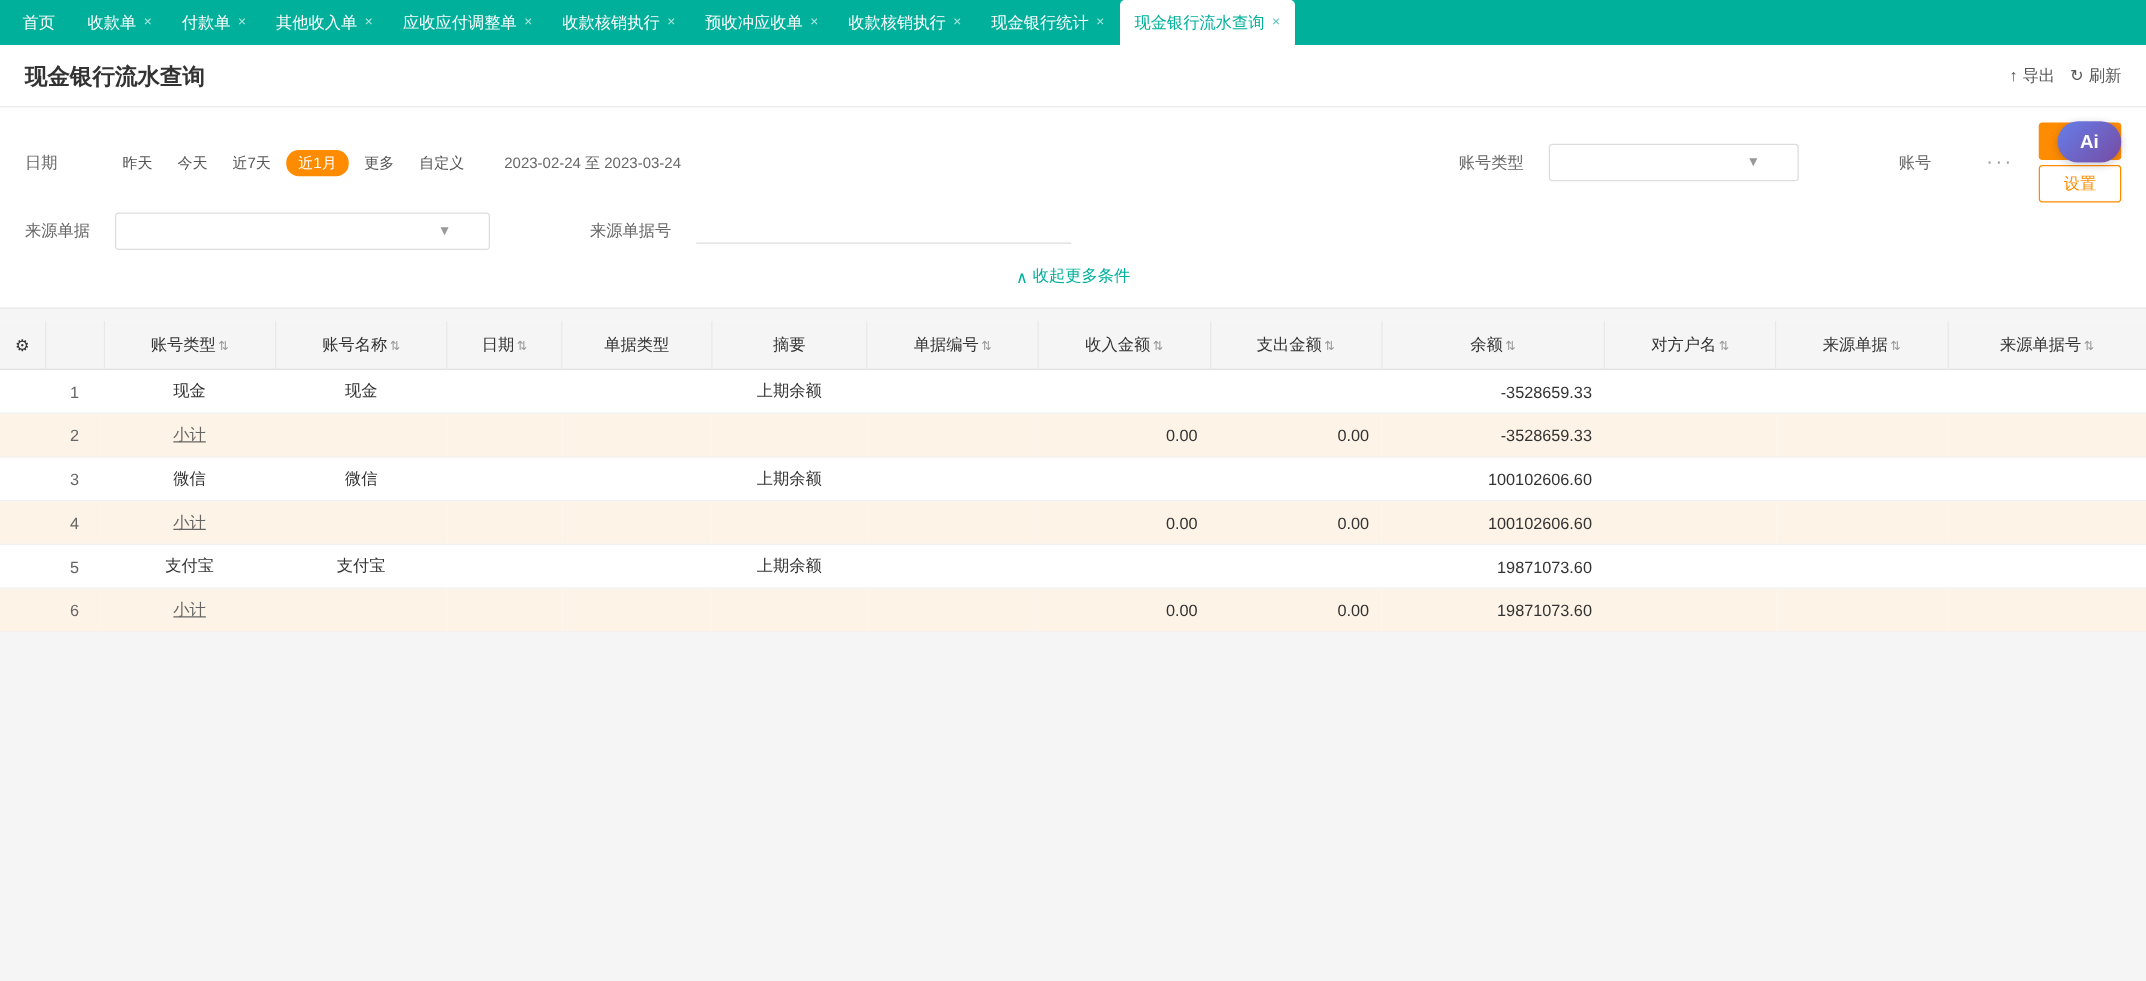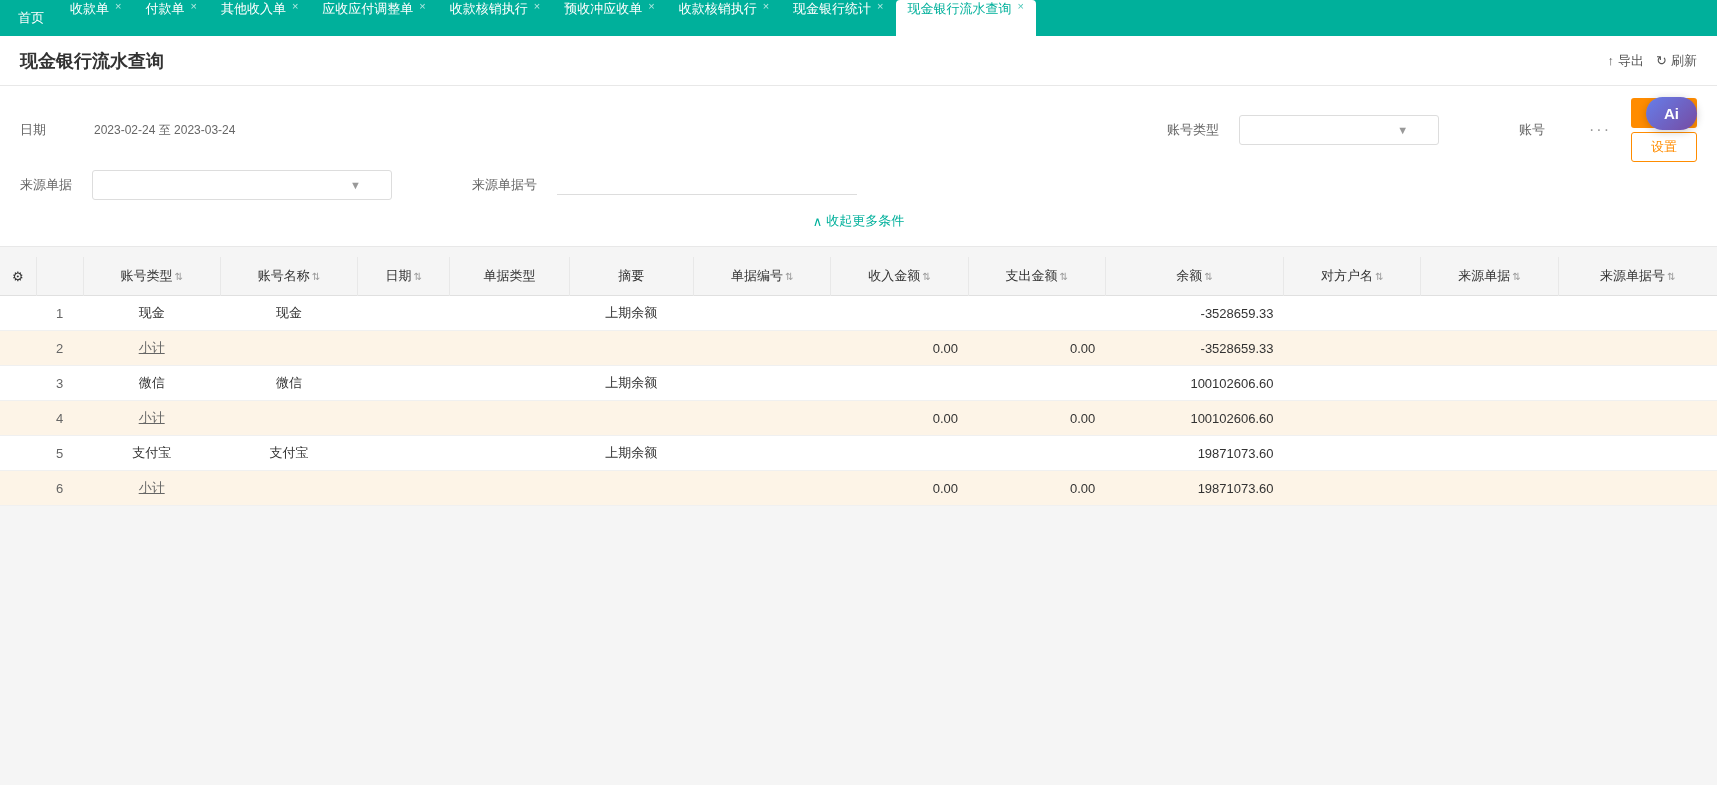--- a/index.html
+++ b/index.html
@@ -12,20 +12,21 @@
       align-items: center;
       height: 36px;
       padding: 0 4px;
       overflow: hidden;
     }
     .nav-item {
       color: #fff;
       padding: 0 12px;
       height: 36px;
       display: flex;
+      align-items: center;
       cursor: pointer;
       white-space: nowrap;
       font-size: 13px;
     }
     .nav-item.active {
       background: #fff;
       color: #00b09b;
       border-radius: 4px 4px 0 0;
     }
     .nav-item .close-icon {
@@ -281,20 +282,28 @@
       <span>↻</span>
       <span>刷新</span>
     </div>
   </div>
 </div>
 
 <div class="filter-area">
 
   <div class="filter-row">
     <span class="filter-label">日期</span>
+    <div class="filter-date-options">
+      <span class="date-btn">昨天</span>
+      <span class="date-btn">今天</span>
+      <span class="date-btn">近7天</span>
+      <span class="date-btn active">近1月</span>
+      <span class="date-btn">更多</span>
+      <span class="date-btn">自定义</span>
+    </div>
     <span class="date-range">2023-02-24 至 2023-03-24</span>
 
     <div style="flex:1"></div>
 
     <span class="filter-label">账号类型</span>
     <div class="filter-select">
       <span></span>
       <span class="filter-select-arrow">▼</span>
     </div>
 

